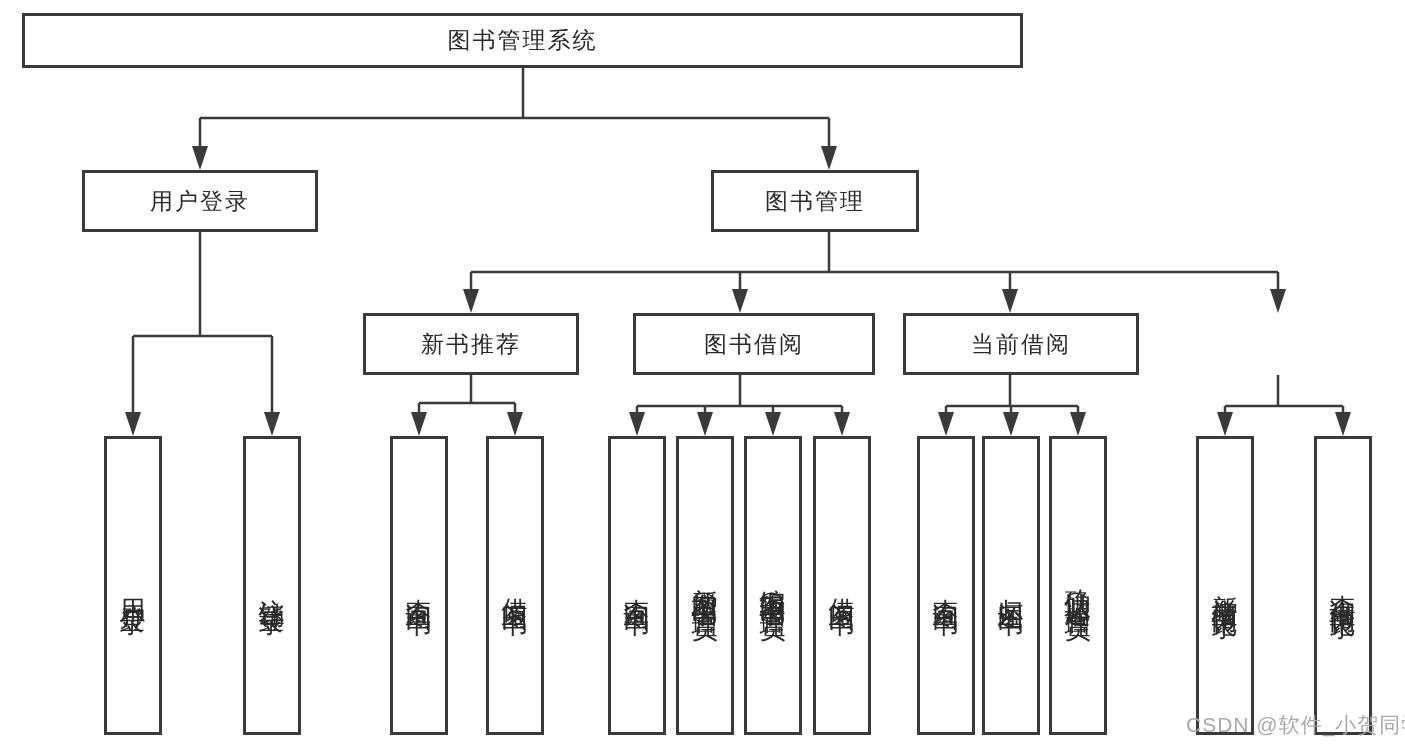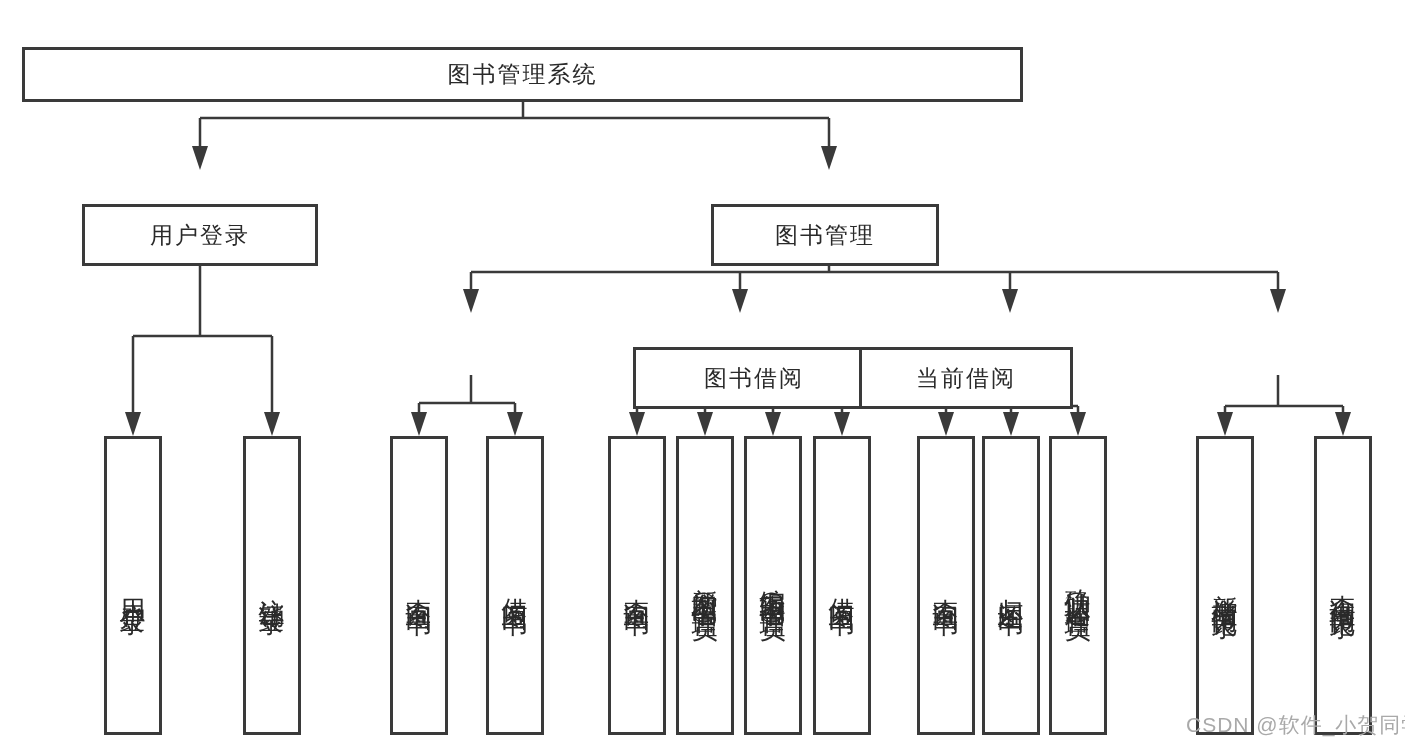--- a/index.html
+++ b/index.html
@@ -30,21 +30,20 @@
     border:3px solid var(--line-color);
     z-index:2;
   }
   .hnode{
     display:flex;
     align-items:center;
     justify-content:center;
     font-size:23px;
     letter-spacing:2px;
     white-space:nowrap;
-    margin-top:34px;
   }
   .vnode{
     writing-mode:vertical-rl;
     text-orientation:mixed;
     text-align:center;
     font-size:26px;
     letter-spacing:4px;
     line-height:52px;
   }
   .watermark{
@@ -92,24 +91,25 @@
       <polygon points="1003,412 1019,412 1011,436"></polygon>
       <polygon points="1070,412 1086,412 1078,436"></polygon>
       <polygon points="1217,412 1233,412 1225,436"></polygon>
       <polygon points="1335,412 1351,412 1343,436"></polygon>
     </g>
   </svg>
 
   <div class="node hnode" style="left:22px;top:13px;width:1001px;height:55px">图书管理系统</div>
 
   <div class="node hnode" style="left:82px;top:170px;width:236px;height:62px">用户登录</div>
-  <div class="node hnode" style="left:711px;top:170px;width:228px;height:62px">图书管理</div>
+  <div class="node hnode" style="left:711px;top:170px;width:208px;height:62px">图书管理</div>
 
+  <div class="node hnode" style="left:363px;top:313px;width:216px;height:62px">新书推荐</div>
   <div class="node hnode" style="left:633px;top:313px;width:242px;height:62px">图书借阅</div>
-  <div class="node hnode" style="left:859px;top:313px;width:214px;height:62px">当前借阅</div>
+  <div class="node hnode" style="left:903px;top:313px;width:236px;height:62px">当前借阅</div>
 
   <div class="node vnode" style="left:104px;top:436px;width:58px;height:299px">用户登录</div>
   <div class="node vnode" style="left:243px;top:436px;width:58px;height:299px">注销登录</div>
 
   <div class="node vnode" style="left:390px;top:436px;width:58px;height:299px">查询图书</div>
   <div class="node vnode" style="left:486px;top:436px;width:58px;height:299px">借阅图书</div>
 
   <div class="node vnode" style="left:608px;top:436px;width:58px;height:299px">查询图书</div>
   <div class="node vnode" style="left:676px;top:436px;width:58px;height:299px">新增图书（管理员）</div>
   <div class="node vnode" style="left:744px;top:436px;width:58px;height:299px">编辑图书（管理员）</div>

